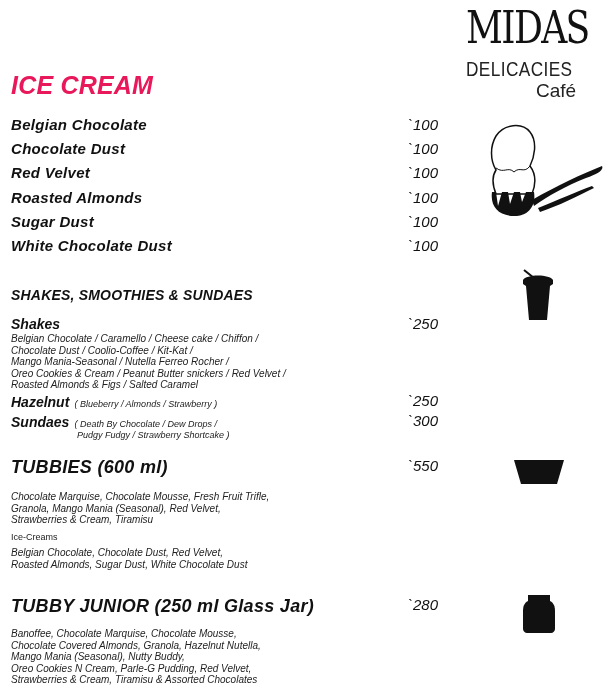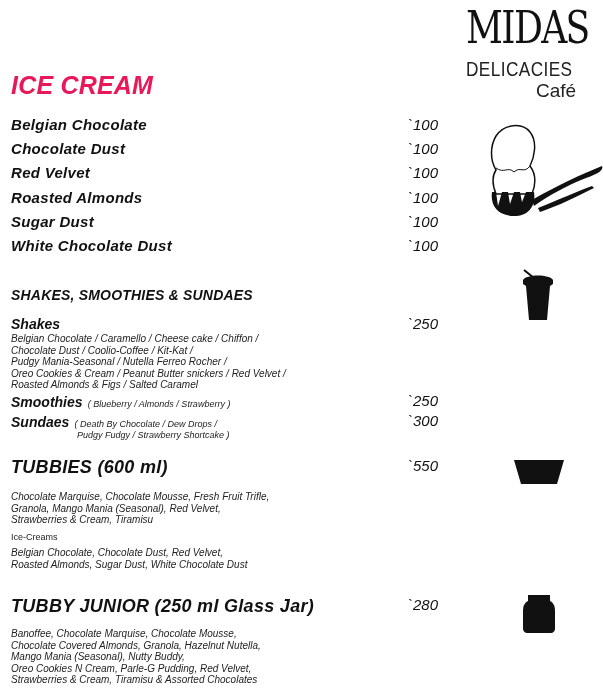--- a/index.html
+++ b/index.html
@@ -58,27 +58,27 @@
   <path d="M3 12 C6 6 30 6 33 12 L33 16 L30 18 L27 52 L9 52 L6 18 L3 16 Z" fill="#111"></path>
 </svg>
 
 <div class="abs" style="left:11px; top:314px">
   <span class="sub-item">Shakes</span>
 </div>
 <div class="price" style="top:315px">`250</div>
 <div class="desc" style="top:333px">
   <div>Belgian Chocolate / Caramello / Cheese cake /  Chiffon /</div>
   <div>Chocolate Dust /  Coolio-Coffee / Kit-Kat /</div>
-  <div>Pudgy Mania-Seasonal /  Nutella Ferreo Rocher /</div>
+  <div>Mango Mania-Seasonal /  Nutella Ferreo Rocher /</div>
   <div>Oreo Cookies &amp; Cream /  Peanut Butter snickers / Red Velvet /</div>
   <div>Roasted Almonds &amp; Figs / Salted Caramel</div>
 </div>
 
 <div class="abs" style="left:11px; top:392px">
-  <span class="sub-item">Smoothies</span>
+  <span class="sub-item">Hazelnut</span>
   <span class="desc-inline">( Blueberry / Almonds / Strawberry )</span>
 </div>
 <div class="price" style="top:392px">`250</div>
 
 <div class="abs" style="left:11px; top:412px">
   <span class="sub-item">Sundaes</span>
   <span class="desc-inline">( Death By Chocolate / Dew Drops /</span>
 </div>
 <div class="abs desc-inline" style="left:77px; top:430px">Pudgy Fudgy / Strawberry Shortcake )</div>
 <div class="price" style="top:412px">`300</div>

